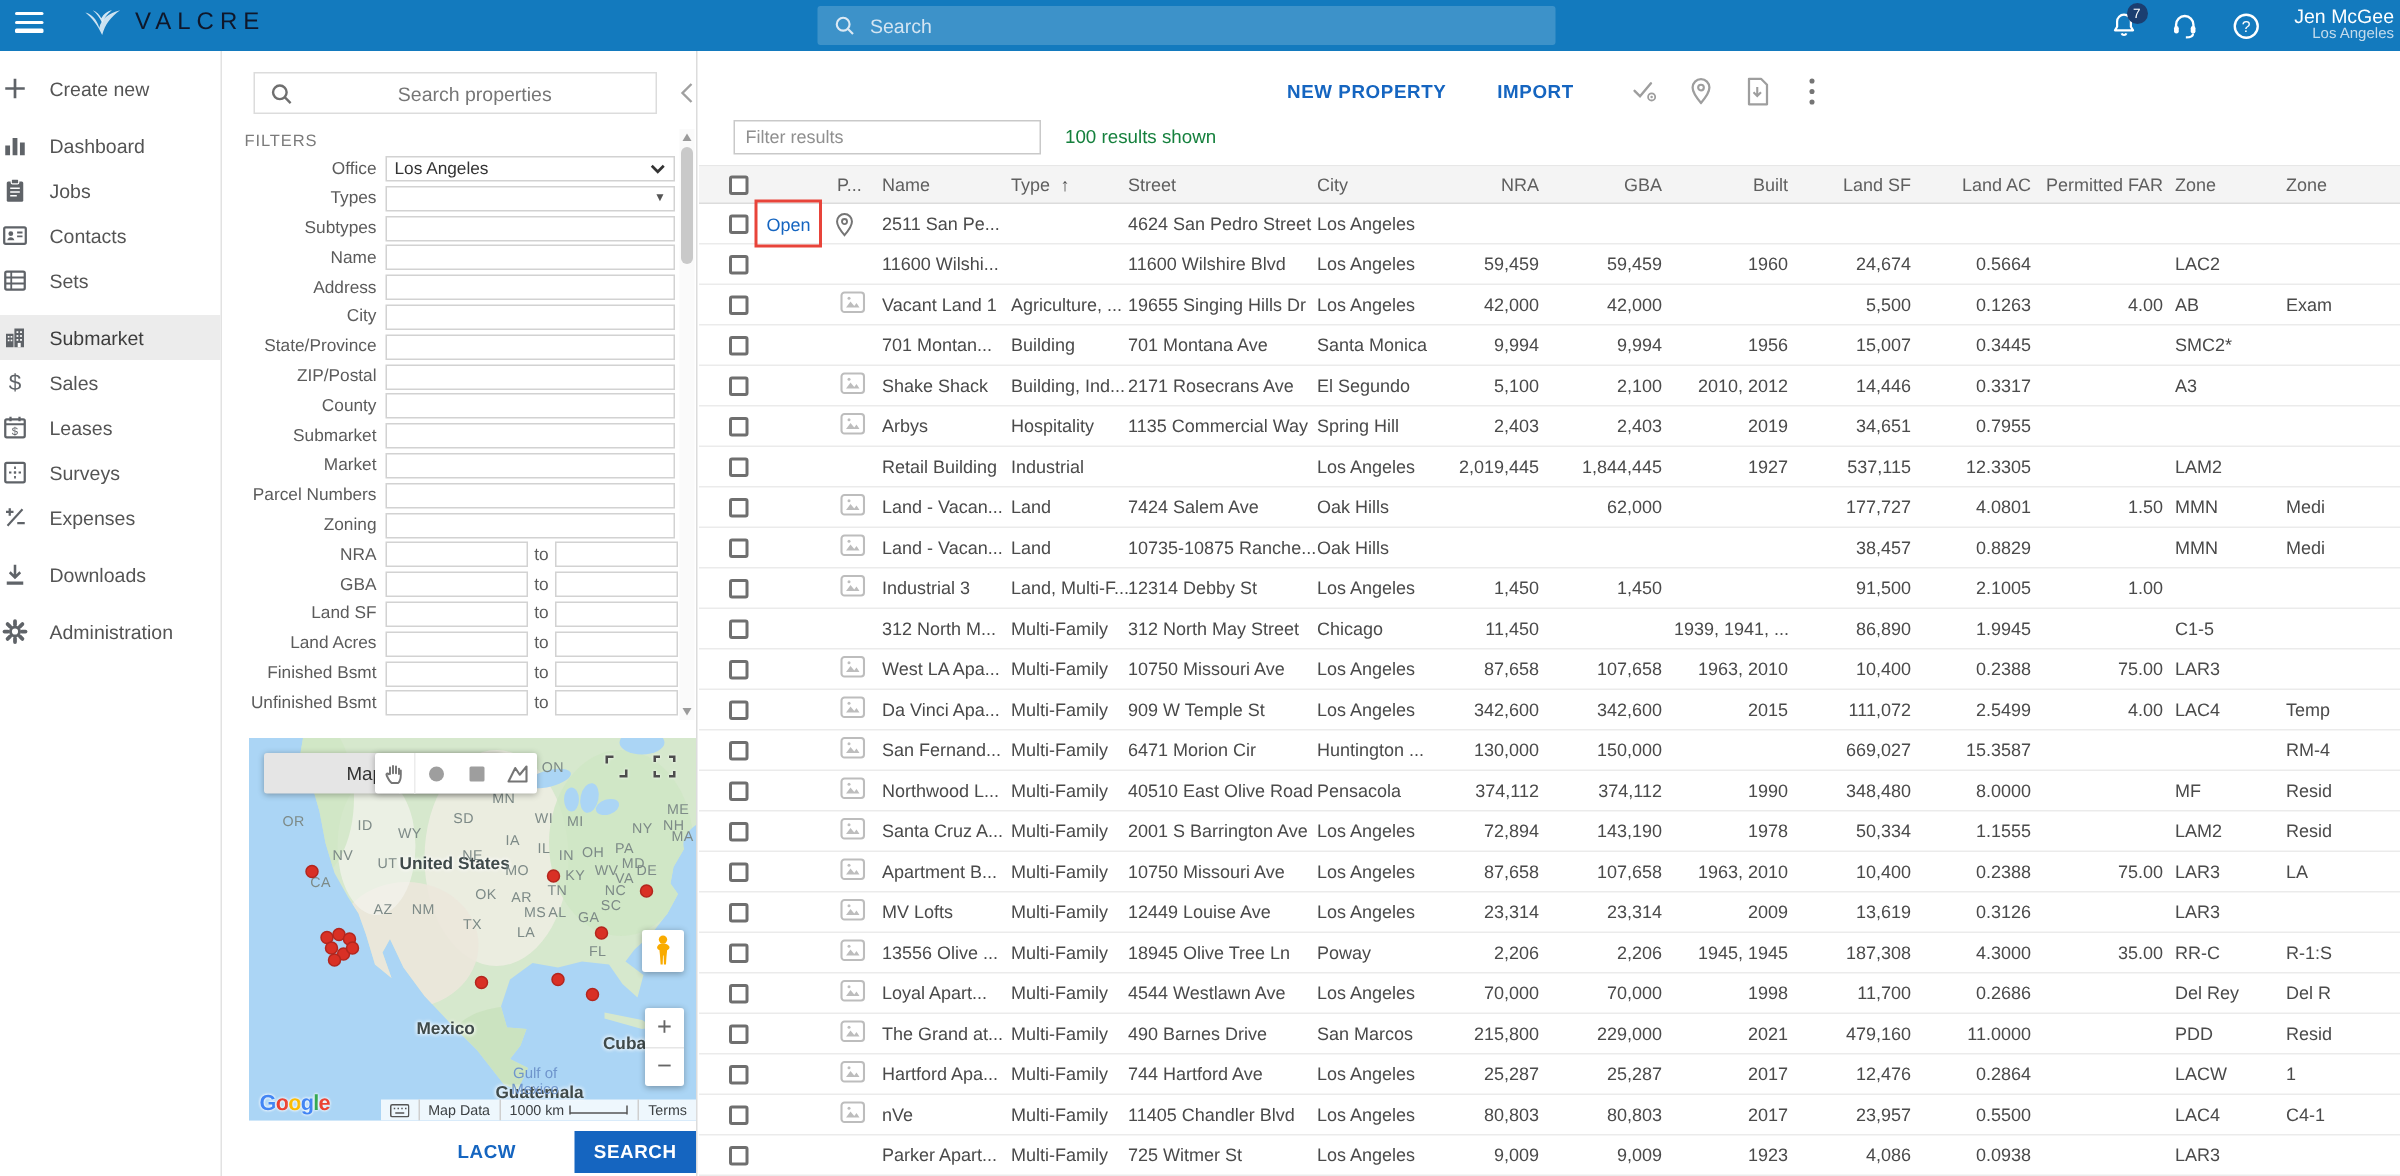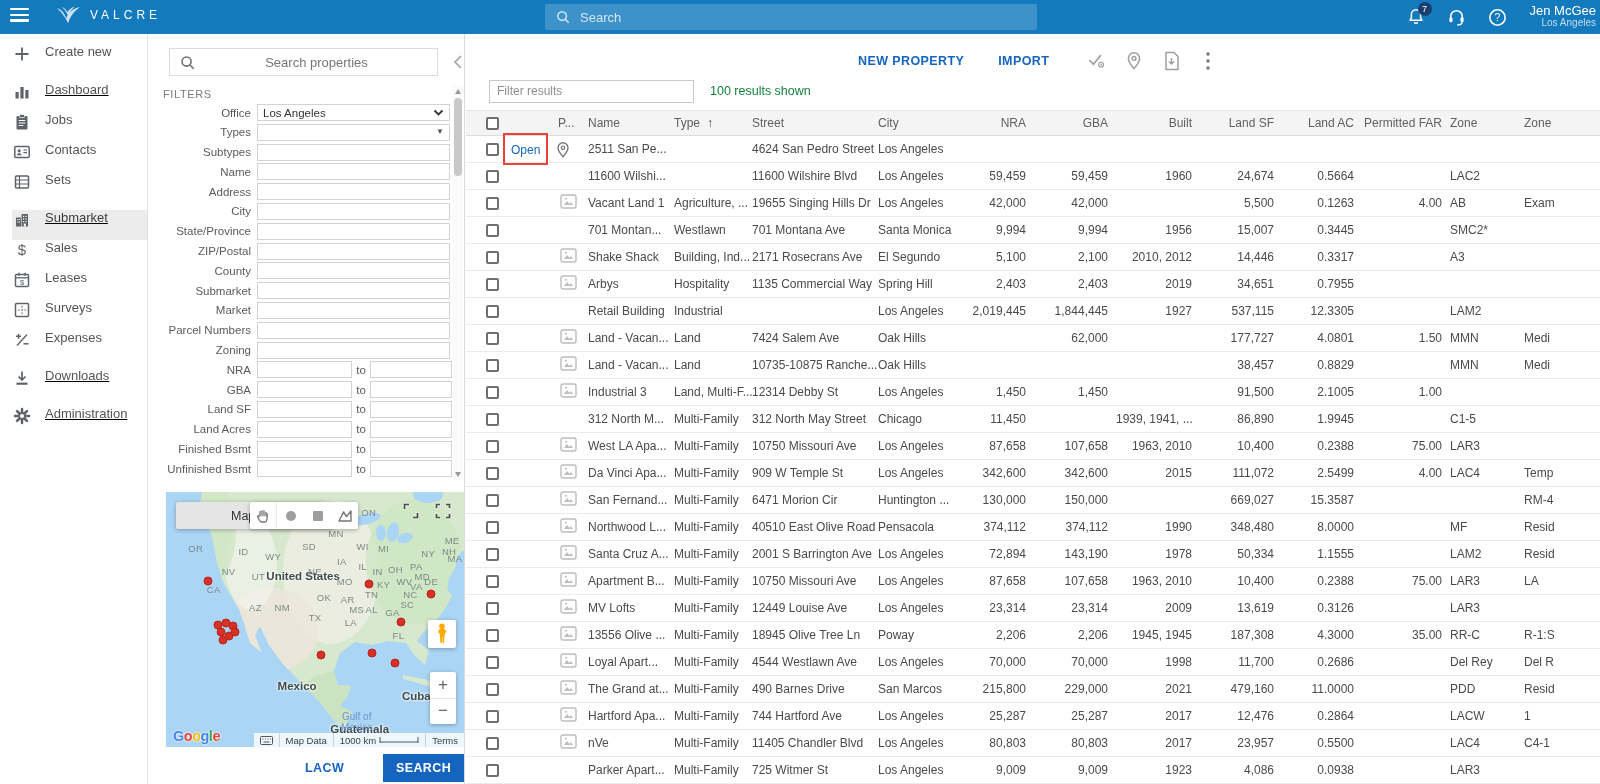--- a/index.html
+++ b/index.html
@@ -5,39 +5,39 @@
   * { margin:0; padding:0; box-sizing:border-box; }
   html,body { width:1600px; height:784px; overflow:hidden; background:#fff;
     font-family:"Liberation Sans", sans-serif; }
   #app { position:absolute; inset:0; width:1600px; height:784px; background:#fff; }
 
   
   #topbar { position:absolute; top:0; left:0; right:0; height:34px; background:#137abe; z-index:50; }
   .tb-burger { position:absolute; left:10px; top:8px; width:22px; height:18px; cursor:pointer; }
   .tb-burger i { display:block; width:19px; height:2.4px; background:#fff; margin:0 0 3.2px 0; border-radius:1px; }
   .tb-logo { position:absolute; left:55px; top:4px; display:flex; align-items:center; gap:8px; }
-  .tb-brand { color:#ffffff; font-size:12px; letter-spacing:4px; font-weight:400; }
+  .tb-brand { color:#0f172a; font-size:16px; letter-spacing:4px; font-weight:400; }
   .tb-search { position:absolute; left:545px; top:4px; width:492px; height:26px;
     background:rgba(255,255,255,.18); border-radius:2px; display:flex; align-items:center; padding:0 10px; }
   .tb-search input { flex:1; background:transparent; border:0; outline:none; color:#eef5fa;
     font-size:13px; margin-left:9px; font-family:"Liberation Sans",sans-serif; }
   .tb-search input::placeholder { color:#d4e5f2; }
   .tb-right { position:absolute; right:2px; top:0; height:34px; display:flex; align-items:center; gap:19px; }
   .tb-ic { position:relative; width:22px; height:22px; display:flex; align-items:center; justify-content:center; cursor:pointer; }
   .tb-badge { position:absolute; top:-4px; right:-5px; min-width:14px; height:14px; border-radius:8px;
     background:#1b3e70; color:#fff; font-size:9px; line-height:14px; text-align:center; padding:0 2px; }
   .tb-user { text-align:right; line-height:12px; margin-left:2px; padding-right:2px; cursor:pointer; }
   .tb-user .nm { color:#fff; font-size:13px; font-weight:500; }
   .tb-user .loc { color:#c4dbec; font-size:10px; }
 
   
   #sidebar { position:absolute; top:34px; left:0; width:148px; bottom:0; background:#fff;
     border-right:1px solid #e2e2e2; padding-top:10px; }
-  .side-item { height:30px; display:flex; cursor:pointer;margin-left:12px; }
-  .side-item.gap { margin-top:8px;text-decoration:underline; }
+  .side-item { height:30px; display:flex; align-items:center; cursor:pointer; }
+  .side-item.gap { margin-top:8px; }
   .side-item.active { background:#ececec; }
   .side-icon { width:20px; height:20px; display:flex; align-items:center; justify-content:center; }
   .side-label { margin-left:13px; font-size:13px; color:#545454; }
   .side-item.active .side-label { color:#3c3c3c; }
 
   
   #filterpanel { position:absolute; top:34px; left:149px; width:316px; bottom:0; background:#fff;
     border-right:1px solid #dcdcdc; }
   .fp-search { position:absolute; left:20px; top:14px; width:269px; height:28px; border:1px solid #dcdcdc;
     display:flex; align-items:center; padding:0 9px; background:#fff; }
@@ -776,21 +776,21 @@
     <td class="num">5,500</td>
     <td class="num">0.1263</td>
     <td class="num">4.00</td>
     <td>AB</td>
     <td>Exam</td>
   </tr>
             <tr>
     <td class="c-ctrl"><span class="cb"></span></td>
     <td></td>
     <td>701 Montan...</td>
-    <td>Westlawn</td>
+    <td>Building</td>
     <td>701 Montana Ave</td>
     <td>Santa Monica</td>
     <td class="num">9,994</td>
     <td class="num">9,994</td>
     <td class="num">1956</td>
     <td class="num">15,007</td>
     <td class="num">0.3445</td>
     <td class="num"></td>
     <td>SMC2*</td>
     <td></td>

